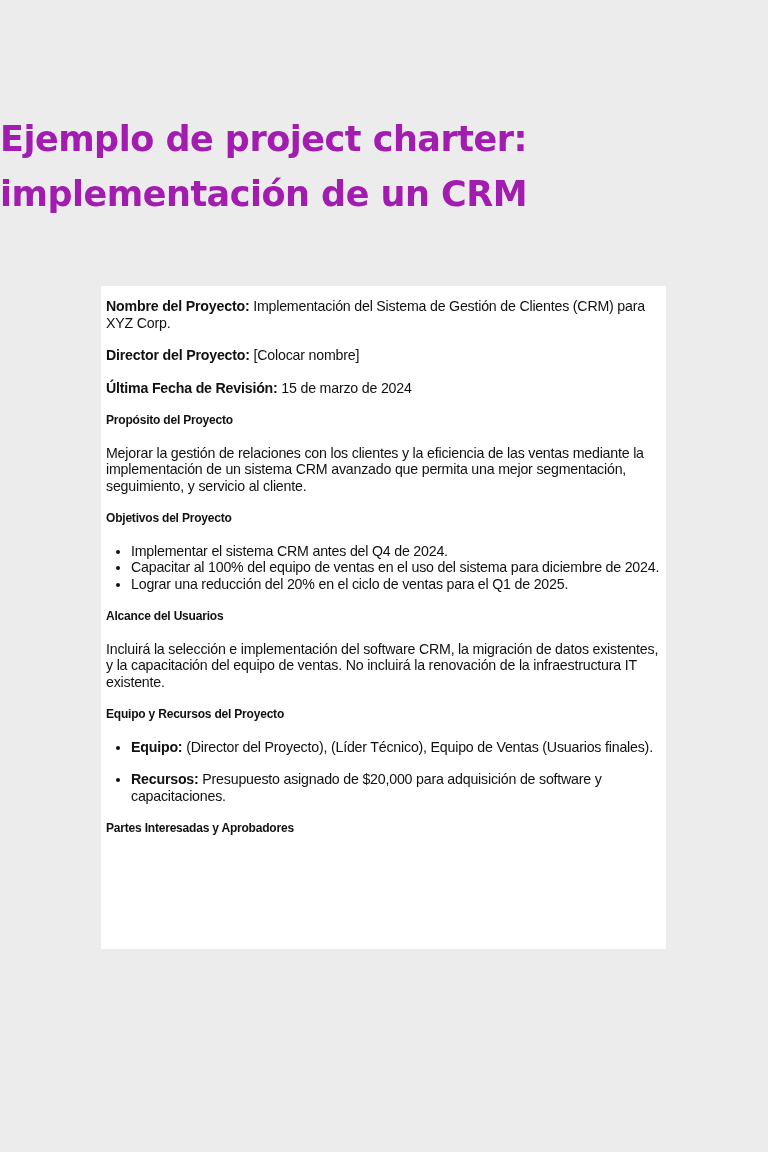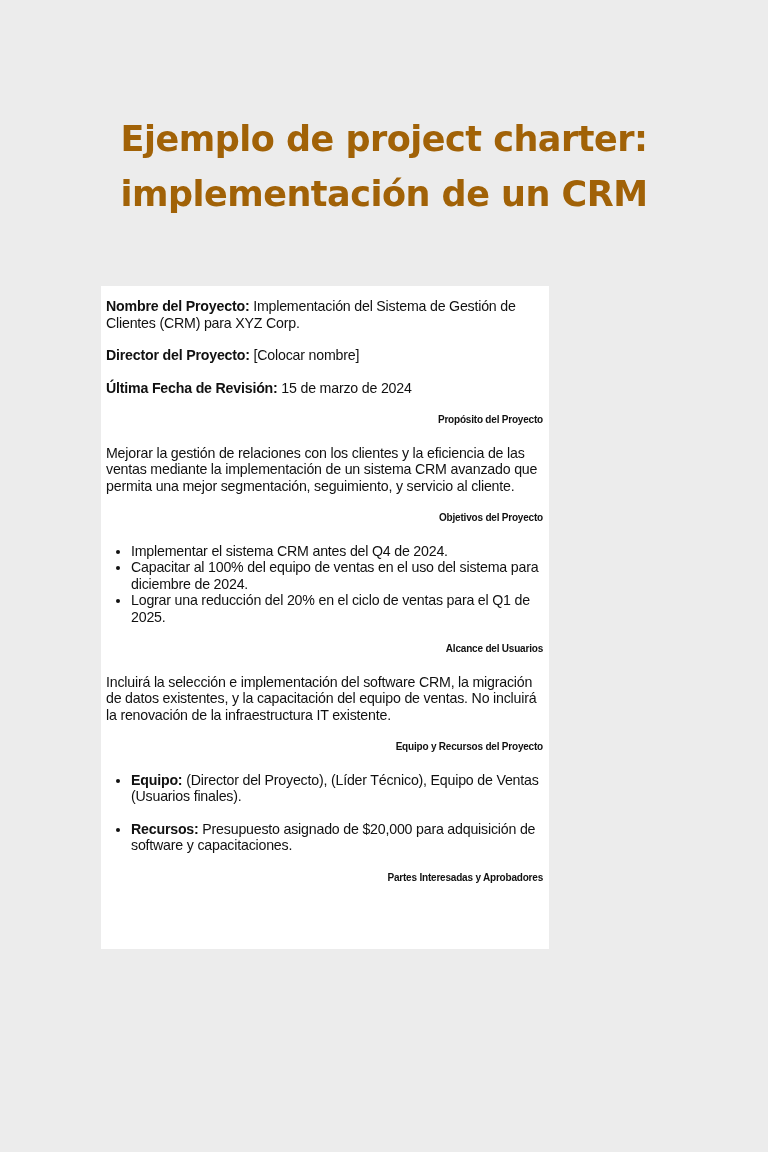--- a/index.html
+++ b/index.html
@@ -13,51 +13,50 @@
     font-family: "Liberation Sans", "DejaVu Sans", sans-serif;
     color: #111;
     position: relative;
     overflow: hidden;
   }
   .title {
     position: absolute;
     left: 0;
     top: 112px;
     width: 768px;
-    text-align: center;
-    color: #a16207;
+    text-align: left;
+    color: #a21caf;
     font-family: "DejaVu Sans", "Liberation Sans", sans-serif;
     font-weight: bold;
     font-size: 35px;
     line-height: 55px;
     letter-spacing: -0.5px;
     margin: 0;
   }
   .card {
     position: absolute;
     left: 101px;
     top: 286px;
-    width: 448px;
+    width: 565px;
     height: 663px;
     background: #ffffff;
     box-sizing: border-box;
     padding: 12px 6px 0 5px;
     font-size: 14.2px;
     line-height: 16.5px;
     letter-spacing: -0.2px;
   }
   .card p {
     margin: 0 0 16px 0;
   }
   .card h3 {
     margin: 0 0 16px 0;
-    font-size: 10px;
+    font-size: 12px;
     line-height: 16.5px;
     font-weight: bold;
-    text-align: right;
   }
   .card b {
     font-weight: bold;
   }
   .card ul {
     margin: 0 0 16px 0;
     padding-left: 25px;
   }
   .card ul li {
     margin: 0;

